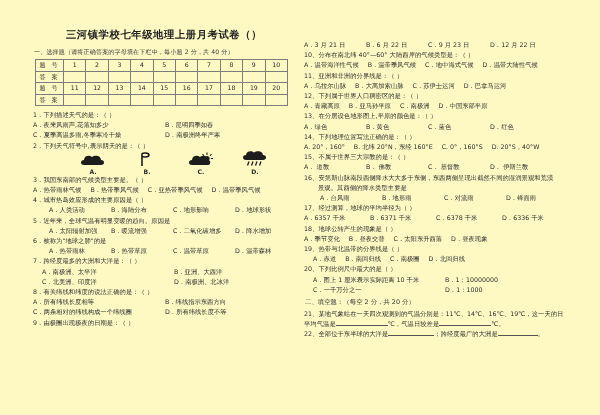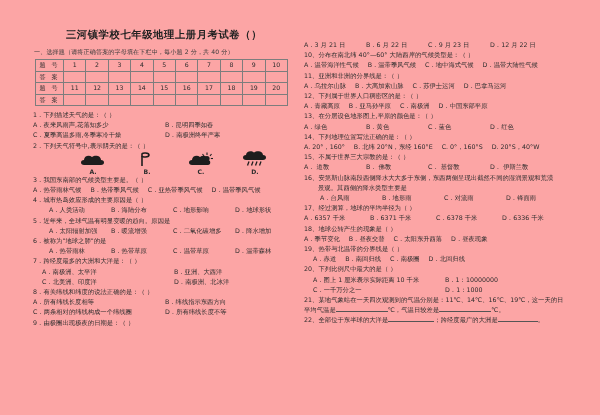--- a/index.html
+++ b/index.html
@@ -11,21 +11,21 @@
     width: 600px;
     height: 415px;
     overflow: hidden;
     font-family: "DejaVu Sans", "Liberation Sans", sans-serif;
     color: #2e2e2e;
   }
   .page {
     position: relative;
     width: 600px;
     height: 415px;
-    background: #fca5a5;
+    background: #fef9c3;
     box-sizing: border-box;
   }
   .sheet {
     position: absolute;
     left: 0; top: 0;
     width: 600px;
     height: 415px;
     padding: 22px 30px 0 33px;
     box-sizing: border-box;
   }
@@ -409,20 +409,21 @@
         <div class="q">20、下列比例尺中最大的是（  ）</div>
         <div class="opt-row opt-2col pad-l">
           <span>A．图上 1 厘米表示实际距离 10 千米</span>
           <span>B．1：10000000</span>
         </div>
         <div class="opt-row opt-2col pad-l">
           <span>C．一千万分之一</span>
           <span>D．1：1000</span>
         </div>
 
+        <div class="section-head-b">二、填空题：（每空 2 分，共 20 分）</div>
 
         <div class="q">21、某地气象站在一天四次观测到的气温分别是：11℃、14℃、16℃、19℃，这一天的日</div>
         <div class="q">
           <span>平均气温是</span><span class="blank w52"></span><span>℃，气温日较差是</span><span class="blank w52"></span><span>℃。</span>
         </div>
 
         <div class="q">
           <span>22、全部位于东半球的大洋是</span><span class="blank w46"></span><span>；跨经度最广的大洲是</span><span class="blank w40"></span><span>。</span>
         </div>
 

